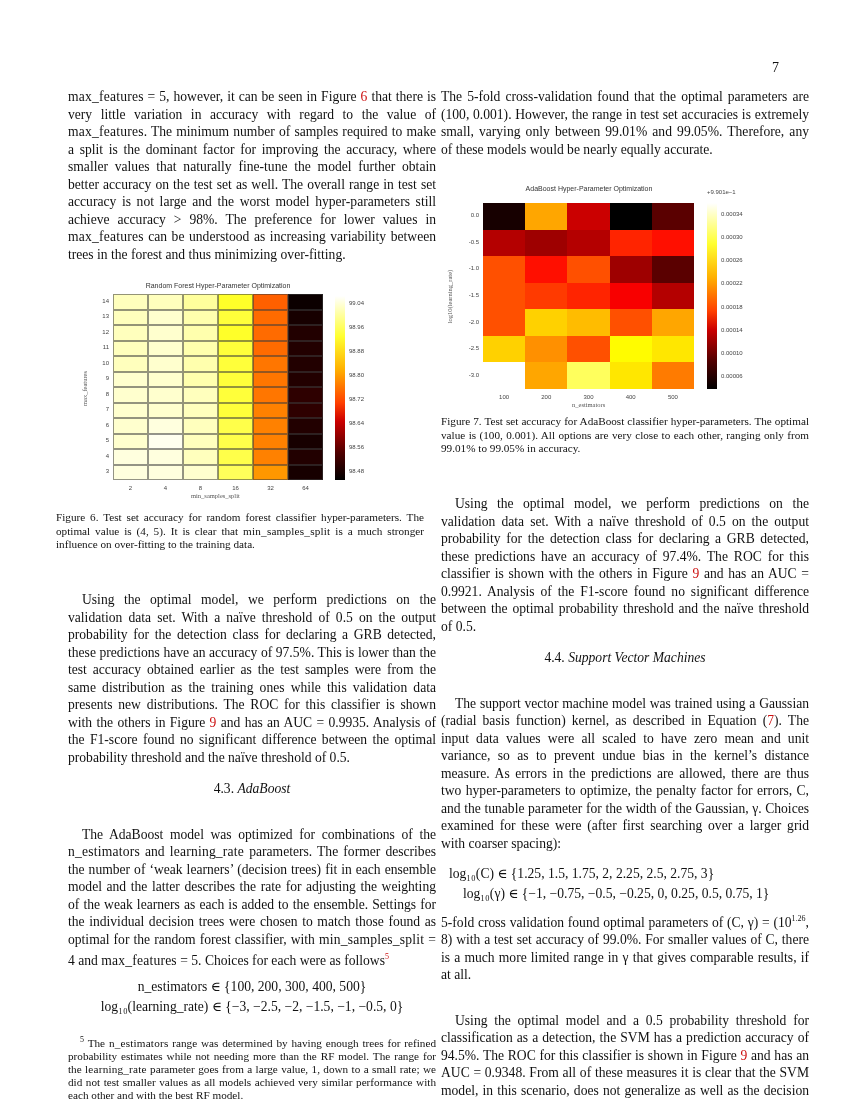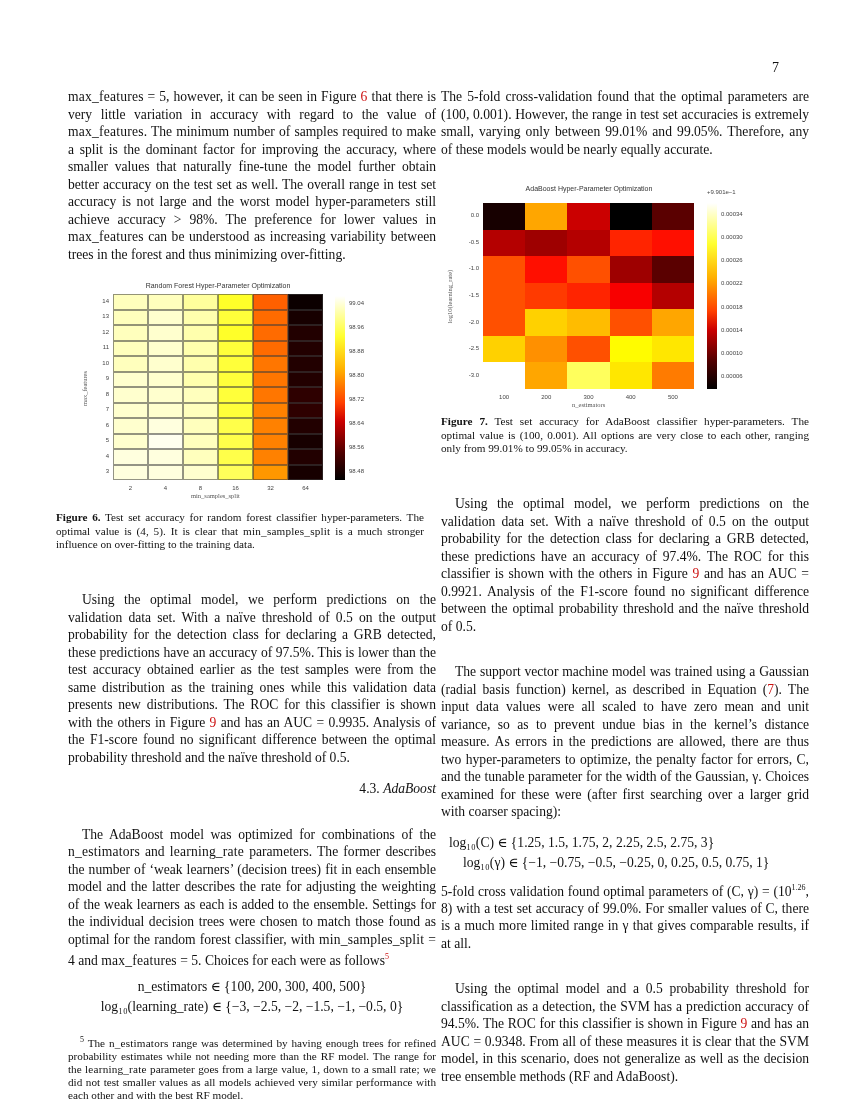--- a/index.html
+++ b/index.html
@@ -7,21 +7,21 @@
          font-family: "Liberation Serif", "DejaVu Serif", serif; color: #111; }
   .page-num { position: absolute; top: 60px; left: 772px; font-size: 14px; }
   .col { position: absolute; width: 368px; font-size: 13.6px; line-height: 17.5px; text-align: justify; }
   .col-left { left: 68px; top: 88px; }
   .col-right { left: 441px; top: 88px; }
   p { margin: 0; }
   .indent { text-indent: 14px; margin-top: 28px; }
   .tt { font-family: "Liberation Serif", serif; letter-spacing: 0.2px; }
   .ref { color: #cc1111; }
   .caption { font-size: 11.2px; line-height: 13.5px; }
-  .caption b { font-weight: bold; }
+  .caption b { font-weight: normal; }
   .section { text-align: center; font-size: 13.6px; margin: 10px 0 4px; }
   .section i { font-style: italic; }
   .eq { text-align: center; font-size: 13.6px; line-height: 20px; }
   .eq-left { text-align: left; padding-left: 8px; font-size: 13.6px; line-height: 20px; }
   .footnote { font-size: 11.2px; line-height: 13px; }
   .sup { font-size: 8px; vertical-align: super; }
   .sc { font-variant: small-caps; }
 
   
   .figure { position: absolute; }
@@ -160,21 +160,21 @@
 <div class="col" style="left:56px; top:511px;">
   <p class="caption">
     <b>Figure 6.</b><span> Test set accuracy for random forest classifier hyper-parameters. The optimal value is (4, 5). It is clear that </span><span class="tt">min_samples_split</span><span> is a much stronger influence on over-fitting to the training data.</span>
   </p>
 </div>
 
 <div class="col" style="left:68px; top:563px;">
   <p class="indent">
     <span>Using the optimal model, we perform predictions on the validation data set. With a naïve threshold of 0.5 on the output probability for the detection class for declaring a GRB detected, these predictions have an accuracy of 97.5%. This is lower than the test accuracy obtained earlier as the test samples were from the same distribution as the training ones while this validation data presents new distributions. The ROC for this classifier is shown with the others in Figure </span><span class="ref">9</span><span> and has an AUC = 0.9935. Analysis of the F1-score found no significant difference between the optimal probability threshold and the naïve threshold of 0.5.</span>
   </p>
-  <div class="section" style="margin-top:14px;text-align:right;">
+  <div class="section" style="margin-top:14px;">
     <span>4.3.</span> <i>AdaBoost</i>
   </div>
   <p class="indent">
     <span>The AdaBoost model was optimized for combinations of the </span><span class="tt">n_estimators</span><span> and </span><span class="tt">learning_rate</span><span> parameters. The former describes the number of ‘weak learners’ (decision trees) fit in each ensemble model and the latter describes the rate for adjusting the weighting of the weak learners as each is added to the ensemble. Settings for the individual decision trees were chosen to match those found as optimal for the random forest classifier, with </span><span class="tt">min_samples_split</span><span> = 4 and </span><span class="tt">max_features</span><span> = 5. Choices for each were as follows</span><span class="sup ref">5</span>
   </p>
   <div class="eq" style="margin-top:8px;">n_estimators ∈ {100, 200, 300, 400, 500}</div>
   <div class="eq">log₁₀(learning_rate) ∈ {−3, −2.5, −2, −1.5, −1, −0.5, 0}</div>
   <p class="footnote" style="margin-top:16px; text-indent:12px;">
     <span class="sup">5</span><span> The </span><span class="tt">n_estimators</span><span> range was determined by having enough trees for refined probability estimates while not needing more than the RF model. The range for the </span><span class="tt">learning_rate</span><span> parameter goes from a large value, 1, down to a small rate; we did not test smaller values as all models achieved very similar performance with each other and with the best RF model.</span>
   </p>
@@ -258,20 +258,23 @@
 <div class="col" style="left:441px; top:415px;">
   <p class="caption">
     <b>Figure 7.</b><span> Test set accuracy for AdaBoost classifier hyper-parameters. The optimal value is (100, 0.001). All options are very close to each other, ranging only from 99.01% to 99.05% in accuracy.</span>
   </p>
 </div>
 
 <div class="col" style="left:441px; top:467px;">
   <p class="indent">
     <span>Using the optimal model, we perform predictions on the validation data set. With a naïve threshold of 0.5 on the output probability for the detection class for declaring a GRB detected, these predictions have an accuracy of 97.4%. The ROC for this classifier is shown with the others in Figure </span><span class="ref">9</span><span> and has an AUC = 0.9921. Analysis of the F1-score found no significant difference between the optimal probability threshold and the naïve threshold of 0.5.</span>
   </p>
+  <div class="section" style="margin-top:14px;">
+    <span>4.4.</span> <i>Support Vector Machines</i>
+  </div>
   <p class="indent">
     <span>The support vector machine model was trained using a Gaussian (radial basis function) kernel, as described in Equation (</span><span class="ref">7</span><span>). The input data values were all scaled to have zero mean and unit variance, so as to prevent undue bias in the kernel’s distance measure. As errors in the predictions are allowed, there are thus two hyper-parameters to optimize, the penalty factor for errors, C, and the tunable parameter for the width of the Gaussian, γ. Choices examined for these were (after first searching over a larger grid with coarser spacing):</span>
   </p>
   <div class="eq-left" style="margin-top:12px;">log₁₀(C) ∈ {1.25, 1.5, 1.75, 2, 2.25, 2.5, 2.75, 3}</div>
   <div class="eq-left" style="padding-left:22px;">log₁₀(γ) ∈ {−1, −0.75, −0.5, −0.25, 0, 0.25, 0.5, 0.75, 1}</div>
   <p style="margin-top:6px;">
     <span>5-fold cross validation found optimal parameters of (C, γ) = (10</span><span class="sup">1.26</span><span>, 8) with a test set accuracy of 99.0%. For smaller values of C, there is a much more limited range in γ that gives comparable results, if at all.</span>
   </p>
   <p class="indent">
     <span>Using the optimal model and a 0.5 probability threshold for classification as a detection, the SVM has a prediction accuracy of 94.5%. The ROC for this classifier is shown in Figure </span><span class="ref">9</span><span> and has an AUC = 0.9348. From all of these measures it is clear that the SVM model, in this scenario, does not generalize as well as the decision tree ensemble methods (RF and AdaBoost).</span>

